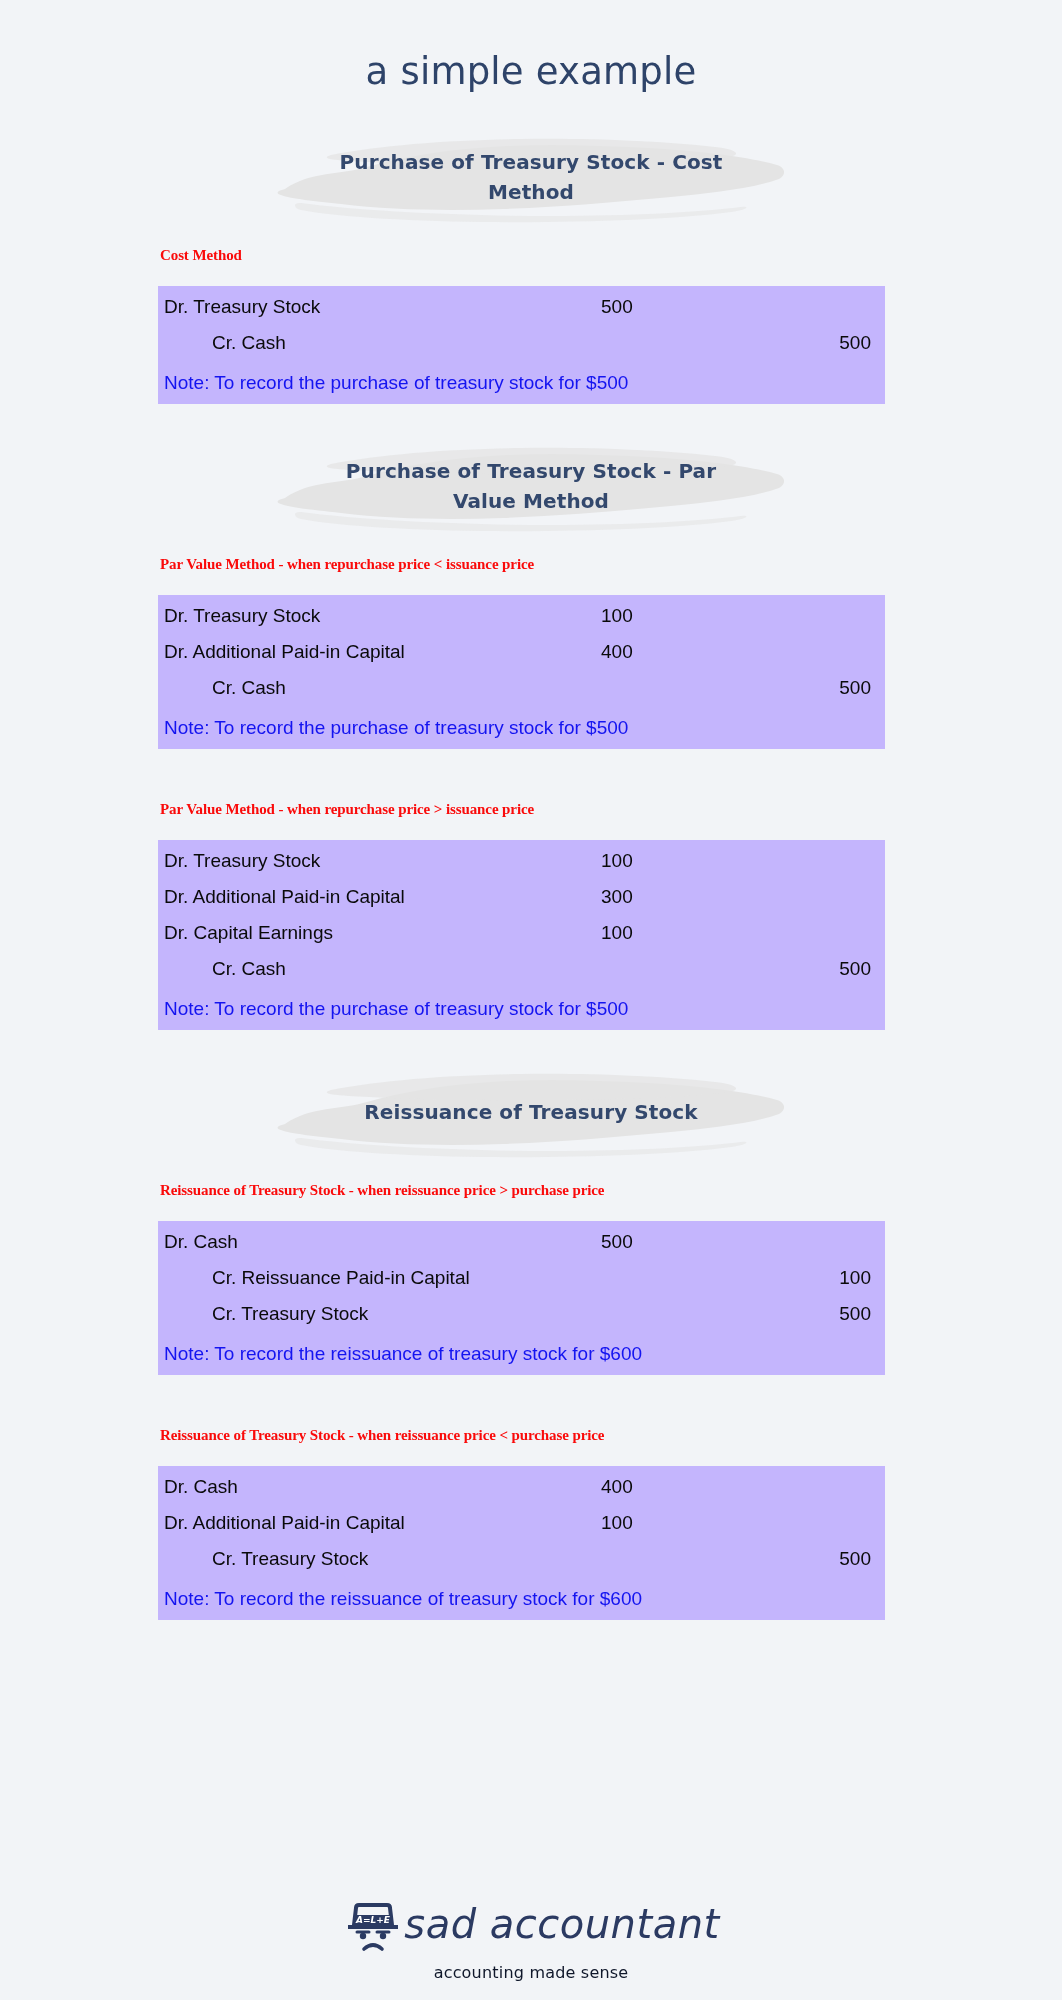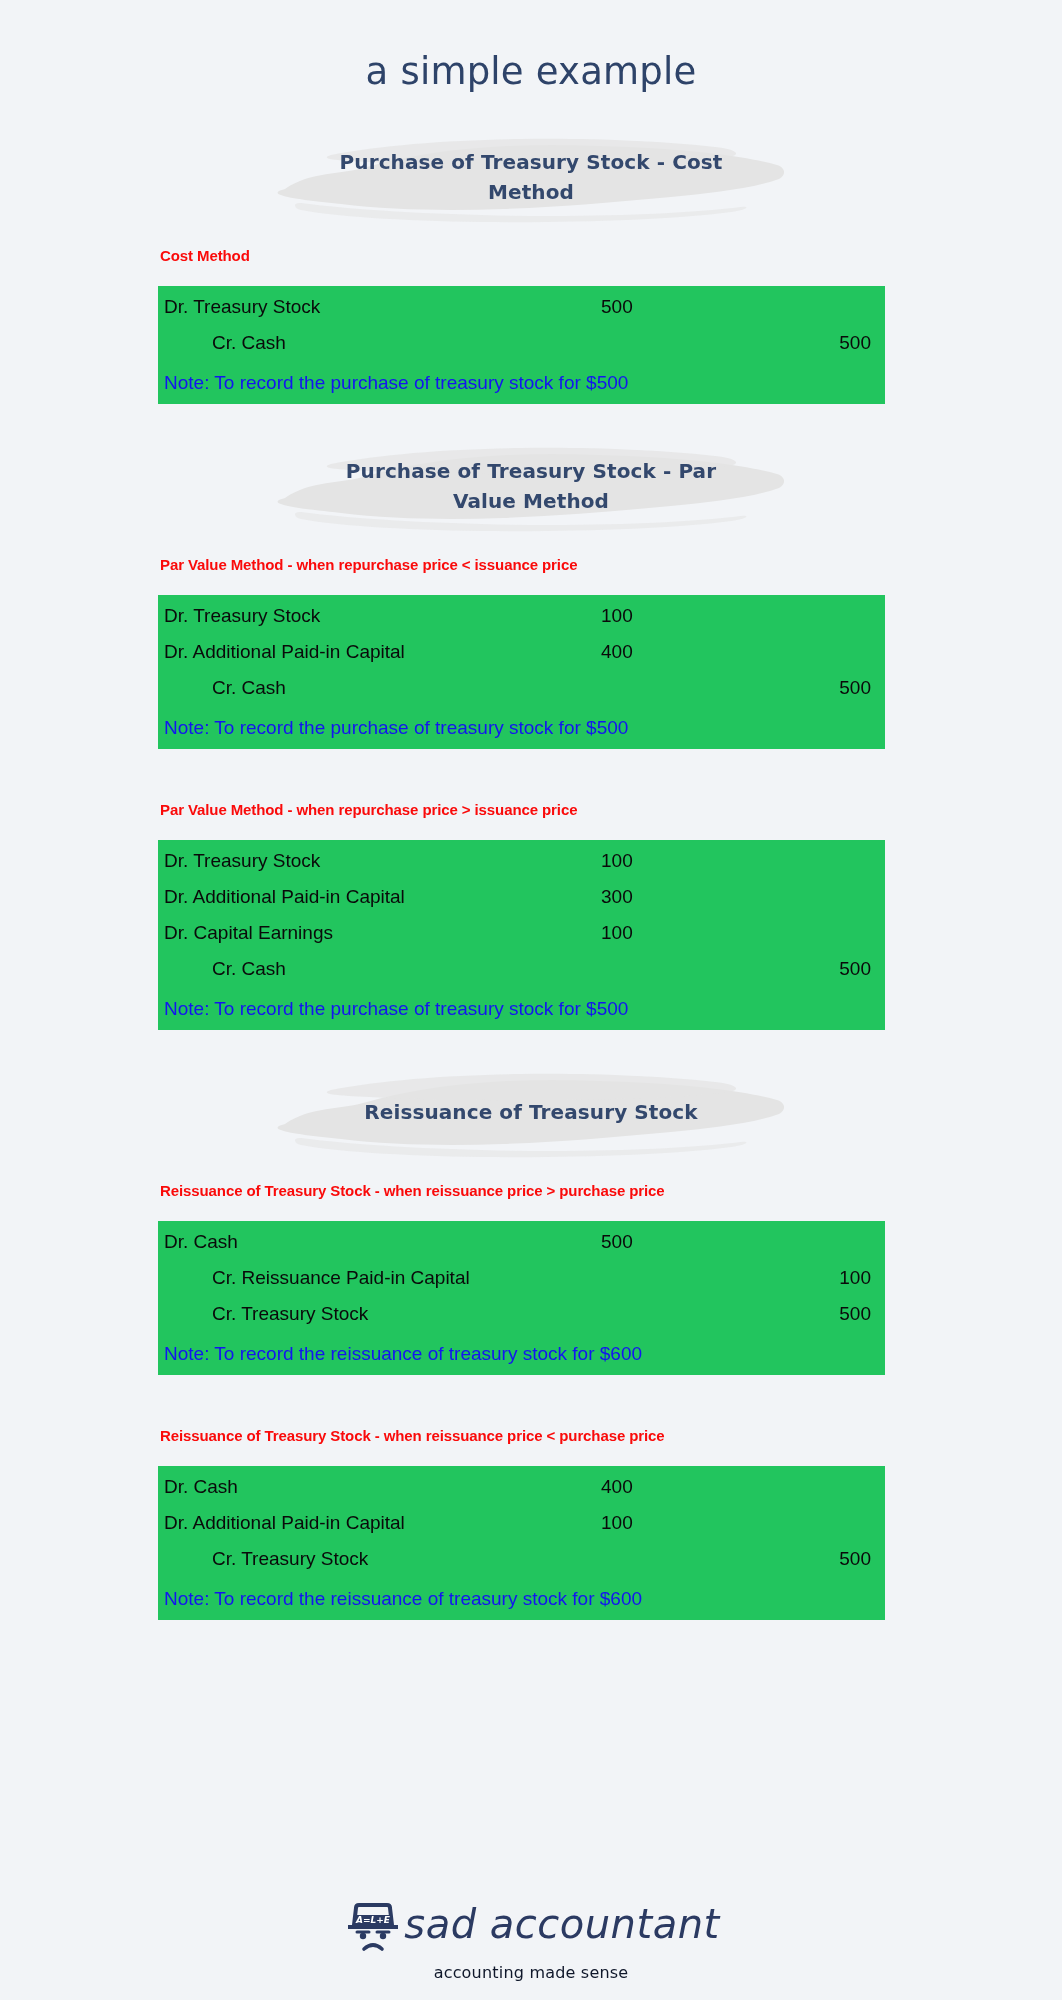--- a/index.html
+++ b/index.html
@@ -67,31 +67,31 @@
     font-size: 20px;
     line-height: 30px;
     color: #33486d;
     text-align: center;
     width: 430px;
     letter-spacing: 0.1px;
   }
 
   
   .red-label {
-    font-family: Liberation Sans, sans-serif;
+    font-family: Liberation Serif, serif;
     font-weight: bold;
     font-size: 15px;
     color: #fa0a0a;
     margin-left: 160px;
     letter-spacing: -0.1px;
   }
 
   
   .entry {
-    background: #22c55e;
+    background: #c4b5fd;
     width: 727px;
     margin-left: 158px;
     padding: 10px 0 8px 0;
   }
   .entry-row {
     display: flex;
     align-items: baseline;
     height: 36px;
     padding: 0 14px 0 0;
   }

